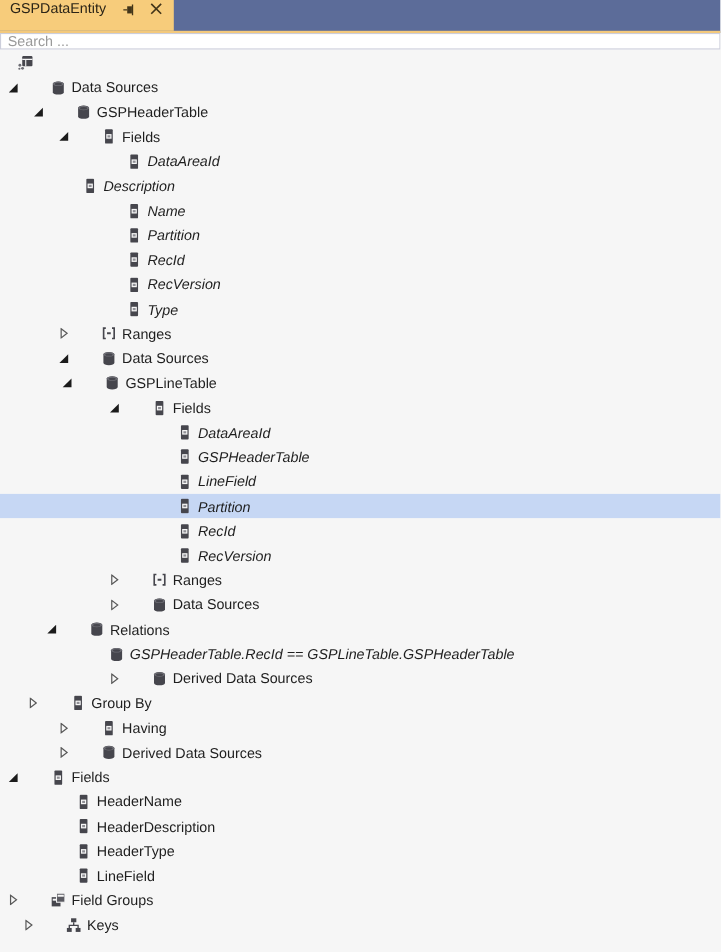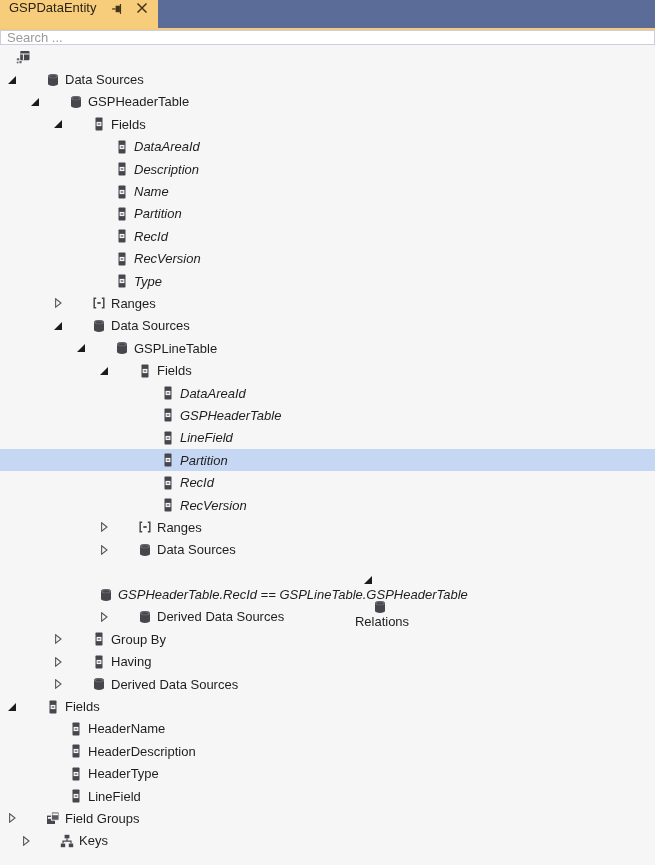--- a/index.html
+++ b/index.html
@@ -159,21 +159,21 @@
       <span class="expander"></span>
       <span class="node-icon">
         <svg viewBox="0 0 14 14">
           <rect x="3.5" y="0.5" width="7" height="13" rx="0.8" fill="#46464d"></rect>
      <rect x="4.6" y="4.9" width="4.8" height="4.2" fill="#f6f6f6"></rect>
      <rect x="5.7" y="6" width="2.6" height="2" fill="#8f8f95"></rect>
         </svg>
       </span>
       <span class="node-label italic">DataAreaId</span>
     </div>
-    <div class="tree-row" style="padding-left: 76px;">
+    <div class="tree-row" style="padding-left: 36px;">
       <span class="expander"></span>
       <span class="node-icon">
         <svg viewBox="0 0 14 14">
           <rect x="3.5" y="0.5" width="7" height="13" rx="0.8" fill="#46464d"></rect>
      <rect x="4.6" y="4.9" width="4.8" height="4.2" fill="#f6f6f6"></rect>
      <rect x="5.7" y="6" width="2.6" height="2" fill="#8f8f95"></rect>
         </svg>
       </span>
       <span class="node-label italic">Description</span>
     </div>
@@ -255,21 +255,21 @@
       </span>
       <span class="node-icon">
         <svg viewBox="0 0 14 14">
           <path d="M2 3.2 C2 1.9 4.2 1 7 1 s5 .9 5 2.2 v7.6 c0 1.3 -2.2 2.2 -5 2.2 s-5 -.9 -5 -2.2 Z" fill="#46464d"></path>
      <ellipse cx="7" cy="3.2" rx="5" ry="2" fill="#6d6d74"></ellipse>
      <ellipse cx="7" cy="3.4" rx="3.3" ry="1.1" fill="#46464d"></ellipse>
         </svg>
       </span>
       <span class="node-label">Data Sources</span>
     </div>
-    <div class="tree-row" style="padding-left: 76px;">
+    <div class="tree-row" style="padding-left: 56px;">
       <span class="expander">
         <svg width="10" height="10" viewBox="0 0 10 10">
           <path d="M9 1 V9 H1 Z" fill="#1b1b1b"></path>
         </svg>
       </span>
       <span class="node-icon">
         <svg viewBox="0 0 14 14">
           <path d="M2 3.2 C2 1.9 4.2 1 7 1 s5 .9 5 2.2 v7.6 c0 1.3 -2.2 2.2 -5 2.2 s-5 -.9 -5 -2.2 Z" fill="#46464d"></path>
      <ellipse cx="7" cy="3.2" rx="5" ry="2" fill="#6d6d74"></ellipse>
      <ellipse cx="7" cy="3.4" rx="3.3" ry="1.1" fill="#46464d"></ellipse>
@@ -381,21 +381,21 @@
       </span>
       <span class="node-icon">
         <svg viewBox="0 0 14 14">
           <path d="M2 3.2 C2 1.9 4.2 1 7 1 s5 .9 5 2.2 v7.6 c0 1.3 -2.2 2.2 -5 2.2 s-5 -.9 -5 -2.2 Z" fill="#46464d"></path>
      <ellipse cx="7" cy="3.2" rx="5" ry="2" fill="#6d6d74"></ellipse>
      <ellipse cx="7" cy="3.4" rx="3.3" ry="1.1" fill="#46464d"></ellipse>
         </svg>
       </span>
       <span class="node-label">Data Sources</span>
     </div>
-    <div class="tree-row" style="padding-left: 109px; flex-direction: column;">
+    <div class="tree-row" style="padding-left: 42px;">
       <span class="expander">
         <svg width="10" height="10" viewBox="0 0 10 10">
           <path d="M9 1 V9 H1 Z" fill="#1b1b1b"></path>
         </svg>
       </span>
       <span class="node-icon">
         <svg viewBox="0 0 14 14">
           <path d="M2 3.2 C2 1.9 4.2 1 7 1 s5 .9 5 2.2 v7.6 c0 1.3 -2.2 2.2 -5 2.2 s-5 -.9 -5 -2.2 Z" fill="#46464d"></path>
      <ellipse cx="7" cy="3.2" rx="5" ry="2" fill="#6d6d74"></ellipse>
      <ellipse cx="7" cy="3.4" rx="3.3" ry="1.1" fill="#46464d"></ellipse>
@@ -422,21 +422,21 @@
       </span>
       <span class="node-icon">
         <svg viewBox="0 0 14 14">
           <path d="M2 3.2 C2 1.9 4.2 1 7 1 s5 .9 5 2.2 v7.6 c0 1.3 -2.2 2.2 -5 2.2 s-5 -.9 -5 -2.2 Z" fill="#46464d"></path>
      <ellipse cx="7" cy="3.2" rx="5" ry="2" fill="#6d6d74"></ellipse>
      <ellipse cx="7" cy="3.4" rx="3.3" ry="1.1" fill="#46464d"></ellipse>
         </svg>
       </span>
       <span class="node-label">Derived Data Sources</span>
     </div>
-    <div class="tree-row" style="padding-left: 53px; text-align: center;">
+    <div class="tree-row" style="padding-left: 25px; text-align: center;">
       <span class="expander">
         <svg width="10" height="10" viewBox="0 0 10 10">
           <path d="M2.6 0.8 L8 5 L2.6 9.2 Z" fill="#f6f6f6" stroke="#595959" stroke-width="1.1"></path>
         </svg>
       </span>
       <span class="node-icon">
         <svg viewBox="0 0 14 14">
           <rect x="3.5" y="0.5" width="7" height="13" rx="0.8" fill="#46464d"></rect>
      <rect x="4.6" y="4.9" width="4.8" height="4.2" fill="#f6f6f6"></rect>
      <rect x="5.7" y="6" width="2.6" height="2" fill="#8f8f95"></rect>

